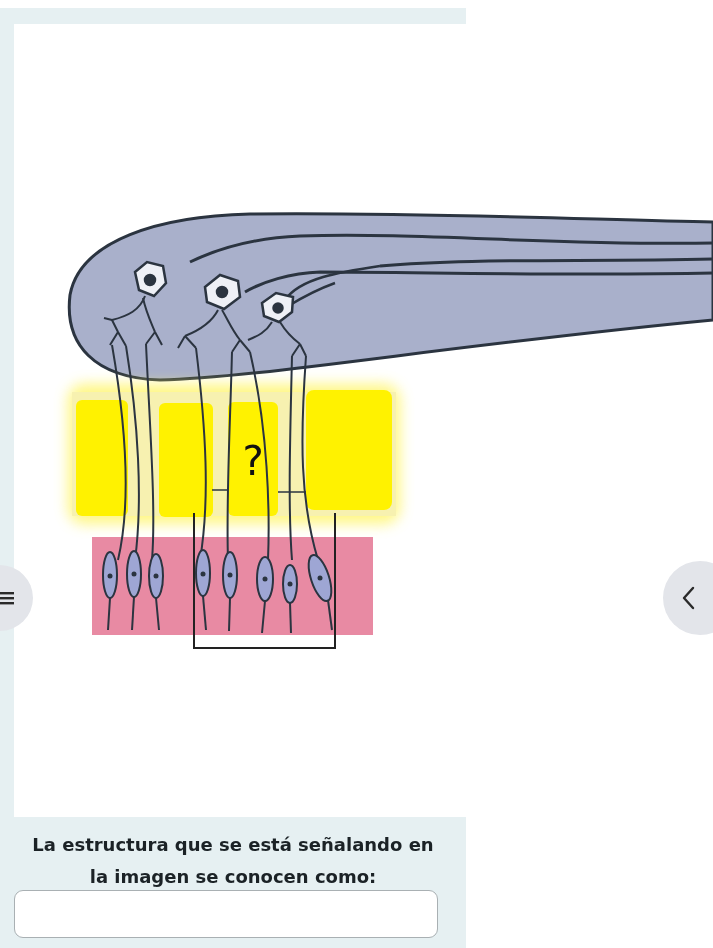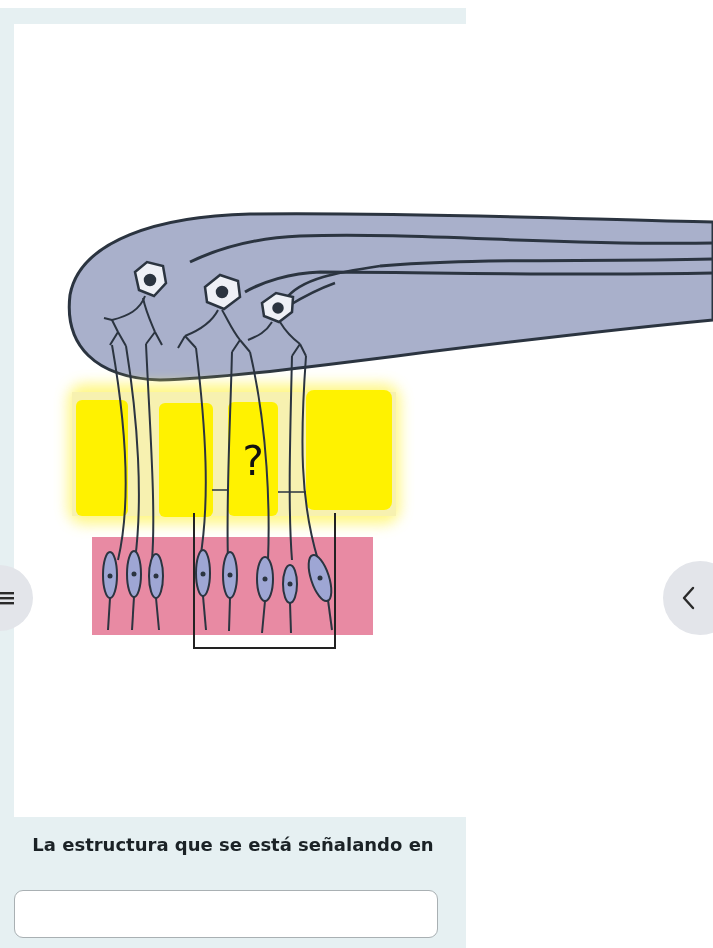--- a/index.html
+++ b/index.html
@@ -213,15 +213,16 @@
 
 <div class="nav-btn back-btn">
   <svg class="icon" viewBox="0 0 14 24">
     <path d="M12,2 L3,12 L12,22" fill="none" stroke="#2a2a2a" stroke-width="2.4" stroke-linecap="round" stroke-linejoin="round"></path>
   </svg>
 </div>
 
 <div class="question-panel">
   <div class="question-text">
     <div>La estructura que se está señalando en</div>
+    <div>la imagen se conocen como:</div>
   </div>
   <input class="answer-input" type="text" placeholder="" style="">
 </div>
 
 </body></html>

